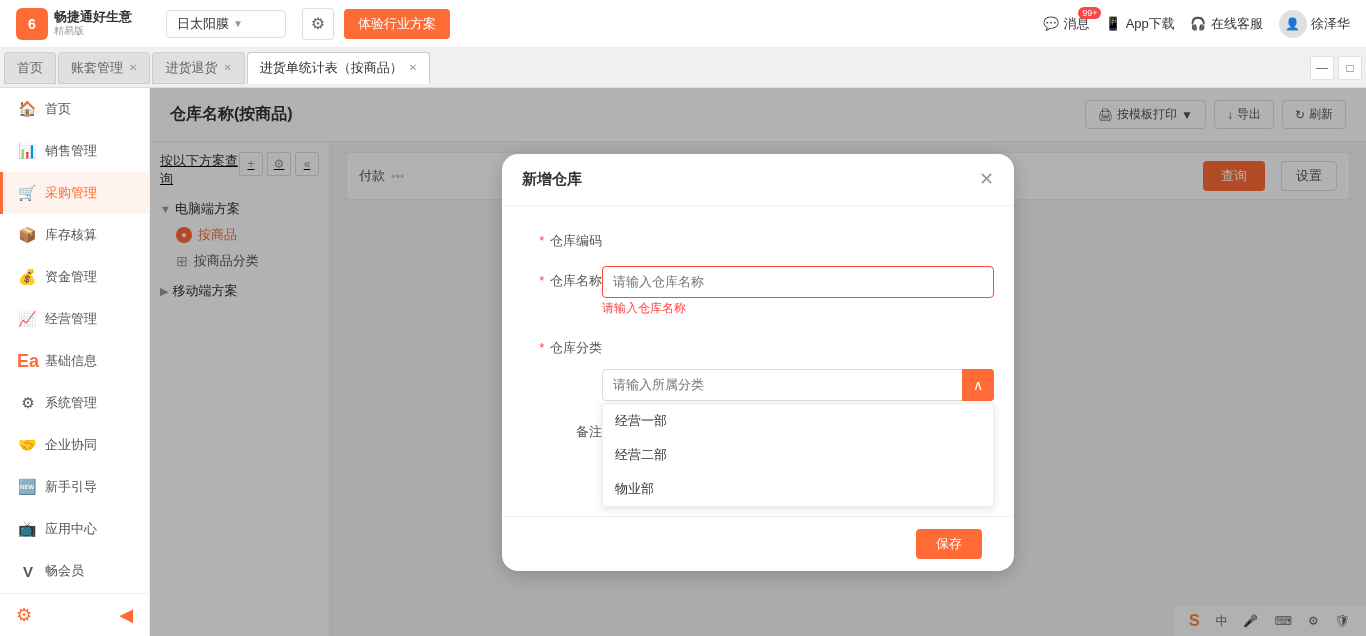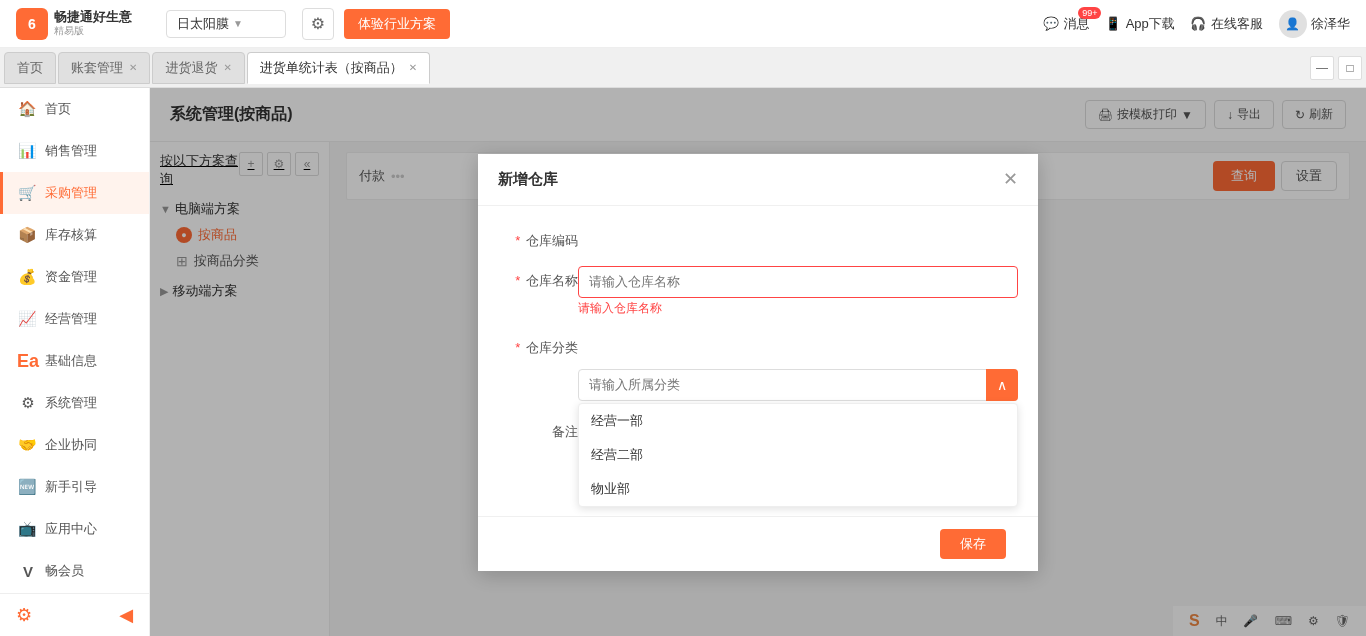--- a/index.html
+++ b/index.html
@@ -133,22 +133,22 @@
     .overlay {
       position: absolute; top: 0; left: 0; right: 0; bottom: 0;
       background: rgba(0,0,0,0.3);
       z-index: 100;
       display: flex; align-items: center; justify-content: center;
     }
 
     
     .dialog {
       background: #fff;
-      border-radius: 0;
-      width: 560px;
+      border-radius: 16px;
+      width: 512px;
       box-shadow: 0 4px 20px rgba(0,0,0,0.2);
       position: relative;
       z-index: 101;
       overflow: visible;
     }
     .dialog-header {
       display: flex; align-items: center; justify-content: space-between;
       padding: 16px 20px;
       border-bottom: 1px solid #f0f0f0;
     }
@@ -327,21 +327,21 @@
     </div>
     <div class="sidebar-bottom">
       <span class="sidebar-bottom-icon">⚙</span>
       <span class="sidebar-bottom-icon">◀</span>
     </div>
   </div>
 
   <div class="content-area">
 
     <div class="page-header">
-      <div class="page-title">系统管理(按商品)</div>
+      <div class="page-title">仓库名称(按商品)</div>
       <div class="page-actions">
         <div class="action-btn">
           <span>🖨</span>
           <span>按模板打印</span>
           <span>▼</span>
         </div>
         <div class="action-btn">
           <span>↓</span>
           <span>导出</span>
         </div>
@@ -396,21 +396,21 @@
             <span style="color:#555;font-size:13px;">单据状态</span>
             <div style="border:1px solid #ddd;border-radius:4px;padding:4px 8px;font-size:12px;color:#333;display:flex;align-items:center;gap:20px;min-width:100px;">
               <span></span>
               <span style="color:#ccc;">▼</span>
             </div>
           </div>
           <div style="display:flex;align-items:center;gap:4px;">
             <span style="color:#555;font-size:13px;">商品</span>
             <span style="color:#ccc;">•••</span>
           </div>
-          <div style="display:flex;gap:6px;margin-left:auto;">
+          <div style="display:flex;gap:16px;margin-left:auto;">
             <button class="query-btn">查询</button>
             <button class="set-btn">设置</button>
           </div>
         </div>
 
         <div style="display:flex;flex-direction:column;align-items:center;justify-content:center;height:60%;gap:12px;opacity:0.6;">
           <div style="color:#bbb;font-size:13px;display:flex;align-items:center;gap:6px;">
             <span>◎</span>
             <span>选择左侧的方案</span>
           </div>

